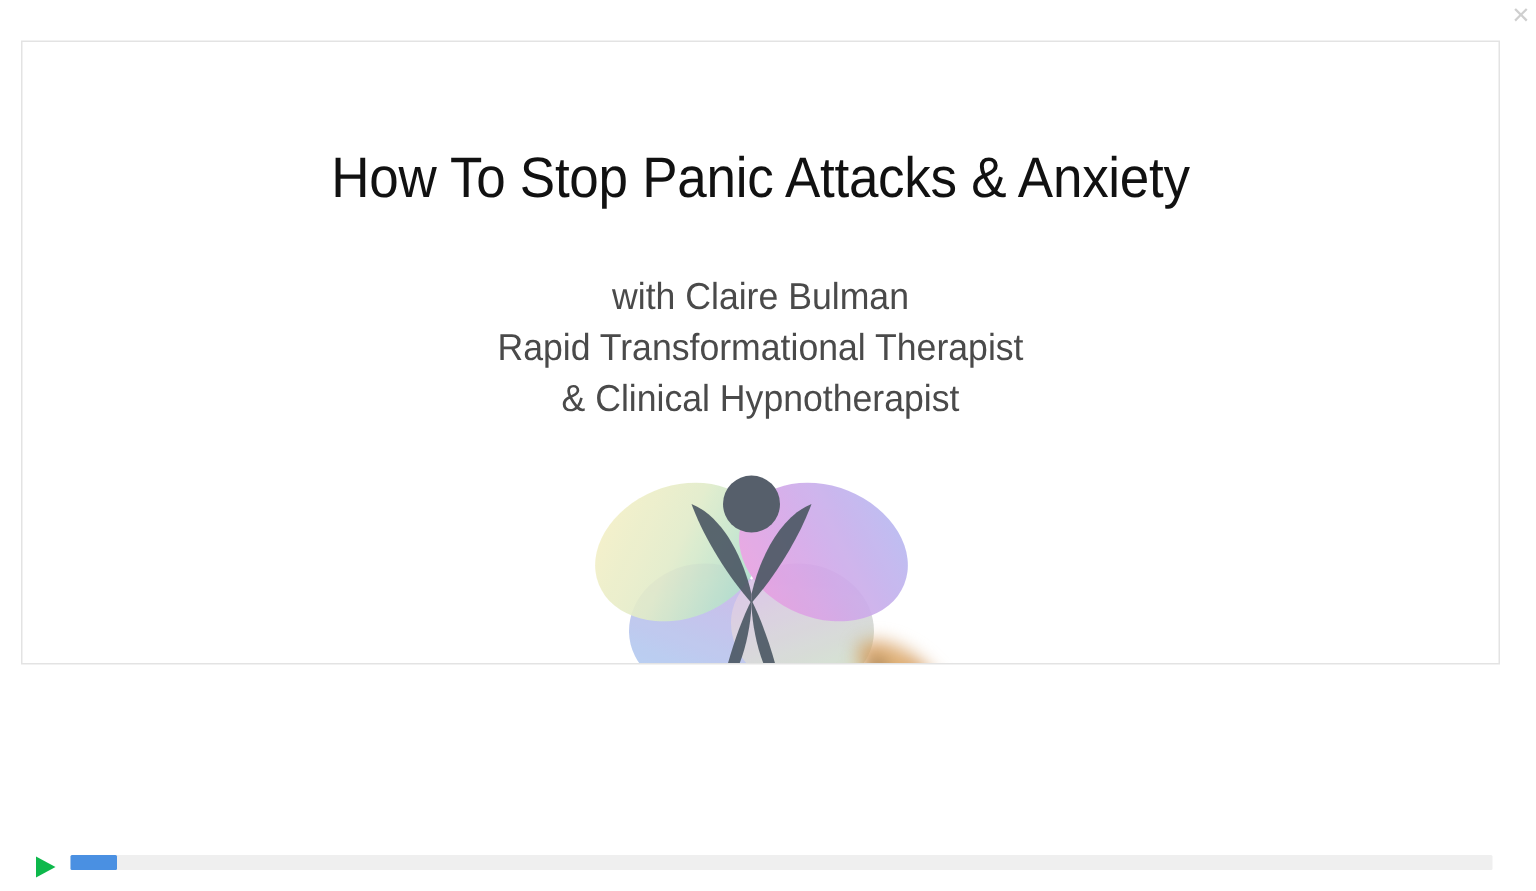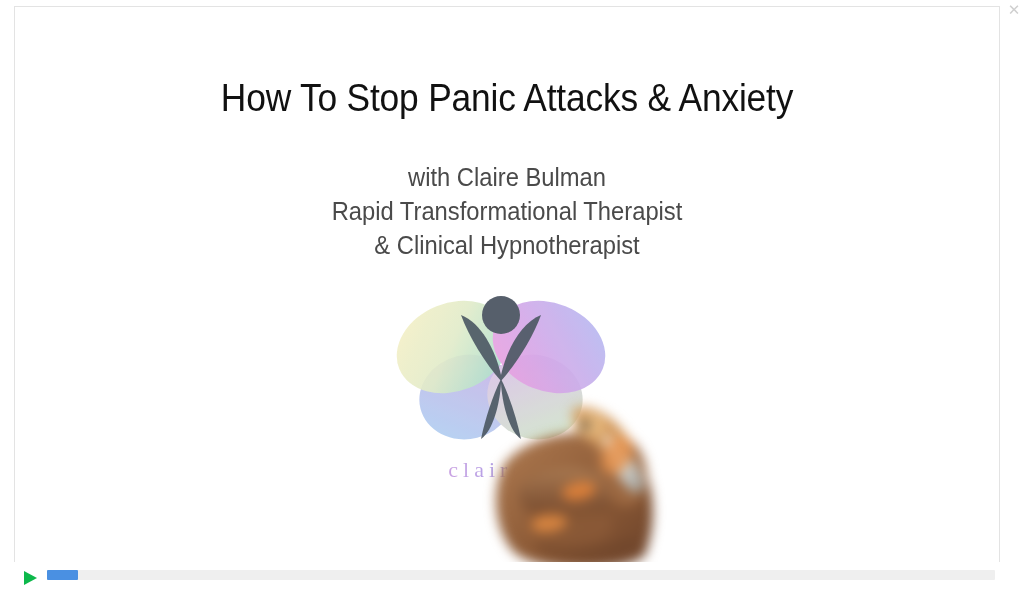--- a/index.html
+++ b/index.html
@@ -39,23 +39,23 @@
     line-height: 1;
     cursor: pointer;
     user-select: none;
     font-family: "DejaVu Sans", sans-serif;
   }
 
   
   #slide-frame {
     position: absolute;
     left: 14px;
-    top: 6px;
+    top: 27px;
     width: 986px;
-    height: 568px;
+    height: 416px;
     background: #ffffff;
     border: 1px solid #e3e3e3;
     box-sizing: border-box;
     overflow: hidden;
   }
 
   
   #slide-title {
     position: absolute;
     left: 0;

